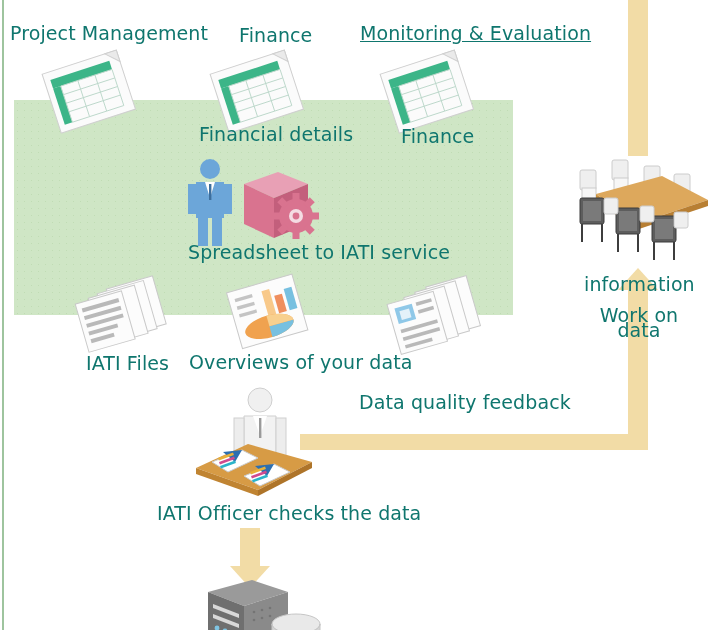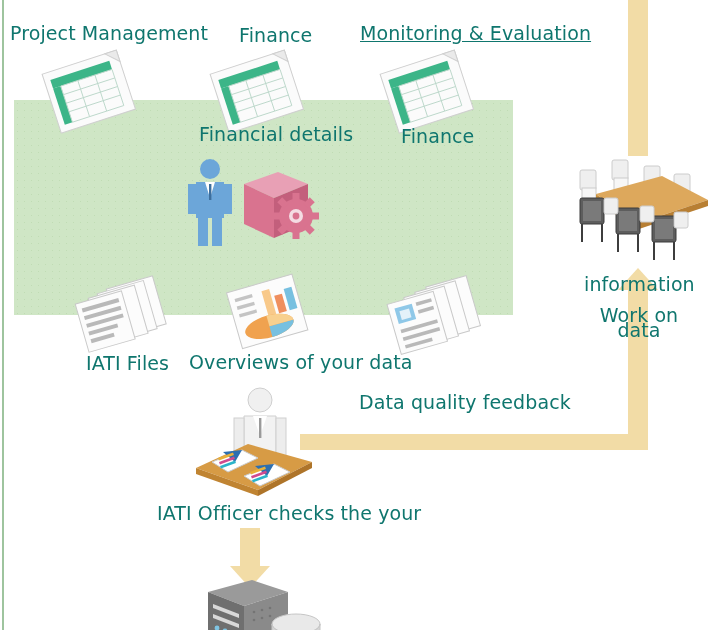--- a/index.html
+++ b/index.html
@@ -178,20 +178,21 @@
           <rect x="-3.5" y="-23" width="7" height="9" transform="rotate(45)"></rect>
           <rect x="-3.5" y="14" width="7" height="9" transform="rotate(45)"></rect>
           <rect x="-23" y="-3.5" width="9" height="7" transform="rotate(45)"></rect>
           <rect x="14" y="-3.5" width="9" height="7" transform="rotate(45)"></rect>
         </g>
         <circle r="7" fill="#f4dce3"></circle>
         <circle r="3.4" fill="#d9738f"></circle>
       </g>
     </svg>
   </div>
+  <div class="lbl" style="left:188px;top:245px;">Spreadsheet to IATI service</div>
 
   <div class="icon" style="left:66px;top:280px;">
     <svg width="110" height="70" viewBox="0 0 110 70">
       <g transform="rotate(-16 55 35)">
         <g>
           <polygon points="48,6 96,6 96,56 48,56" fill="#fcfcfc" stroke="#c9c9c9"></polygon>
           <polygon points="38,8 86,8 86,58 38,58" fill="#fcfcfc" stroke="#c9c9c9"></polygon>
           <polygon points="28,10 76,10 76,60 28,60" fill="#fcfcfc" stroke="#c9c9c9"></polygon>
           <polygon points="14,12 62,12 62,62 14,62" fill="#fcfcfc" stroke="#c9c9c9"></polygon>
         </g>
@@ -326,21 +327,21 @@
         <polygon points="54,90 84,78 100,86 70,100" fill="#ffffff" stroke="#c9c9c9"></polygon>
         <polygon points="65,80 84,78 77,90" fill="#2d6fb0"></polygon>
         <g>
             <rect x="60" y="86" width="16" height="2.6" fill="#e8b13a" transform="rotate(-20 60 86)"></rect>
            <rect x="61" y="90" width="16" height="2.6" fill="#d04a8e" transform="rotate(-20 61 90)"></rect>
            <rect x="62" y="94" width="16" height="2.6" fill="#2bb3c9" transform="rotate(-20 62 94)"></rect>
           </g>
       </g>
     </svg>
   </div>
-  <div class="lbl" style="left:157px;top:506px;">IATI Officer checks the your</div>
+  <div class="lbl" style="left:157px;top:506px;">IATI Officer checks the data</div>
 
   <div class="icon" style="left:200px;top:578px;">
     <svg width="120" height="60" viewBox="0 0 120 60">
       <polygon points="8,14 52,2 88,14 44,28" fill="#9a9a9a"></polygon>
       <polygon points="8,14 44,28 44,70 8,56" fill="#6f6f6f"></polygon>
       <polygon points="44,28 88,14 88,56 44,70" fill="#8a8a8a"></polygon>
       <g fill="#d8d8d8">
         <polygon points="13,26 39,36 39,40 13,30"></polygon>
         <polygon points="13,36 39,46 39,50 13,40"></polygon>
       </g>

